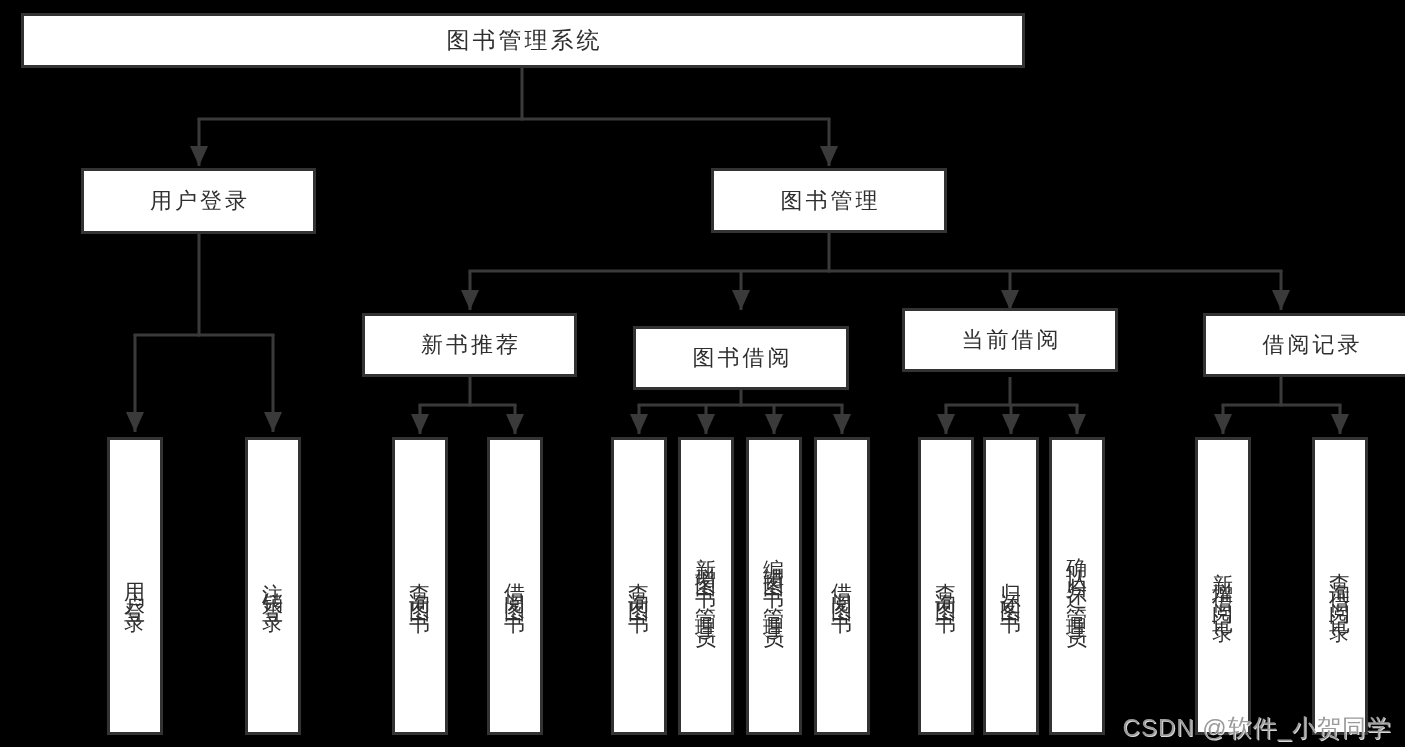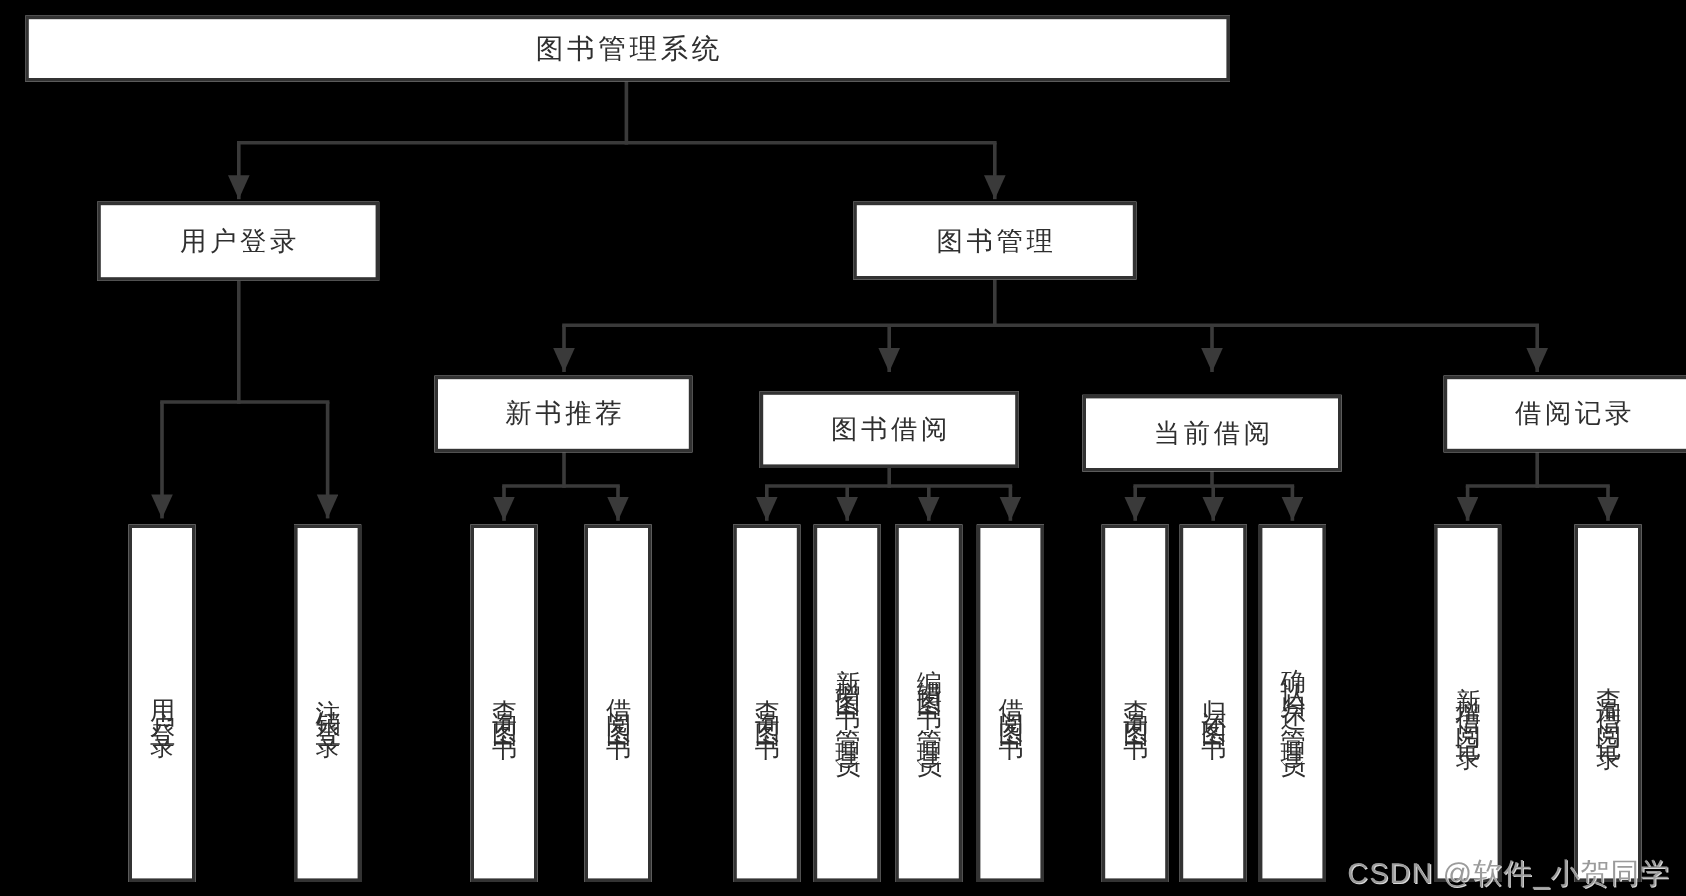--- a/index.html
+++ b/index.html
@@ -142,21 +142,21 @@
   <div class="box h" style="left:711px;top:168px;width:236px;height:65px">
     <span class="lbl">图书管理</span>
   </div>
 
   <div class="box h" style="left:362px;top:313px;width:215px;height:64px">
     <span class="lbl">新书推荐</span>
   </div>
   <div class="box h" style="left:633px;top:326px;width:216px;height:64px">
     <span class="lbl">图书借阅</span>
   </div>
-  <div class="box h" style="left:902px;top:329px;width:216px;height:64px">
+  <div class="box h" style="left:902px;top:308px;width:216px;height:64px">
     <span class="lbl">当前借阅</span>
   </div>
   <div class="box h" style="left:1203px;top:313px;width:216px;height:64px">
     <span class="lbl">借阅记录</span>
   </div>
 
   <div class="box v" style="left:107px;top:437px;width:56px;height:298px">
     <span class="lbl">用户登录</span>
   </div>
   <div class="box v" style="left:245px;top:437px;width:56px;height:298px">

